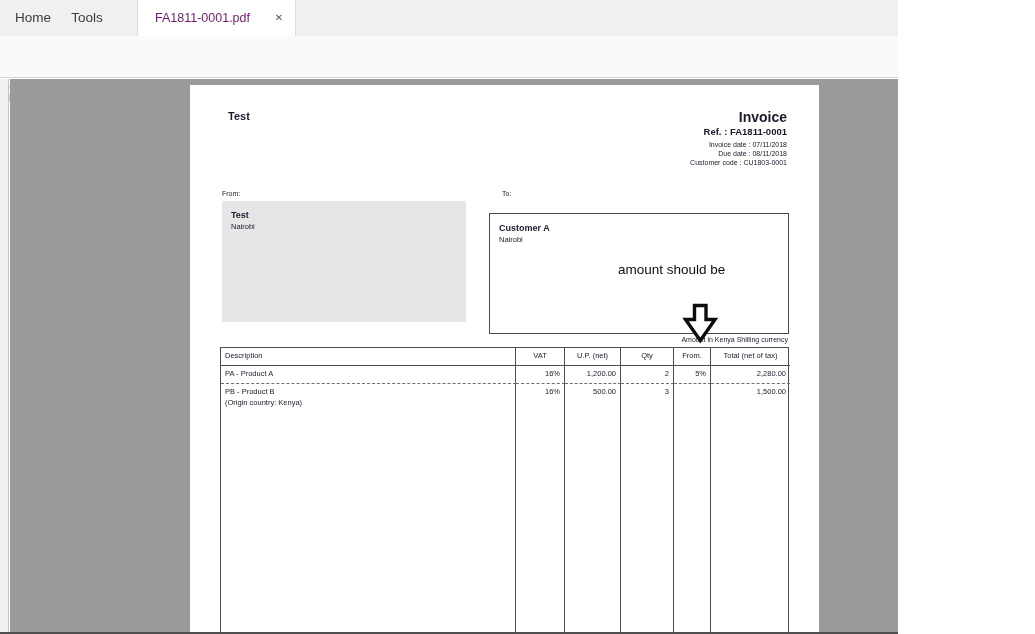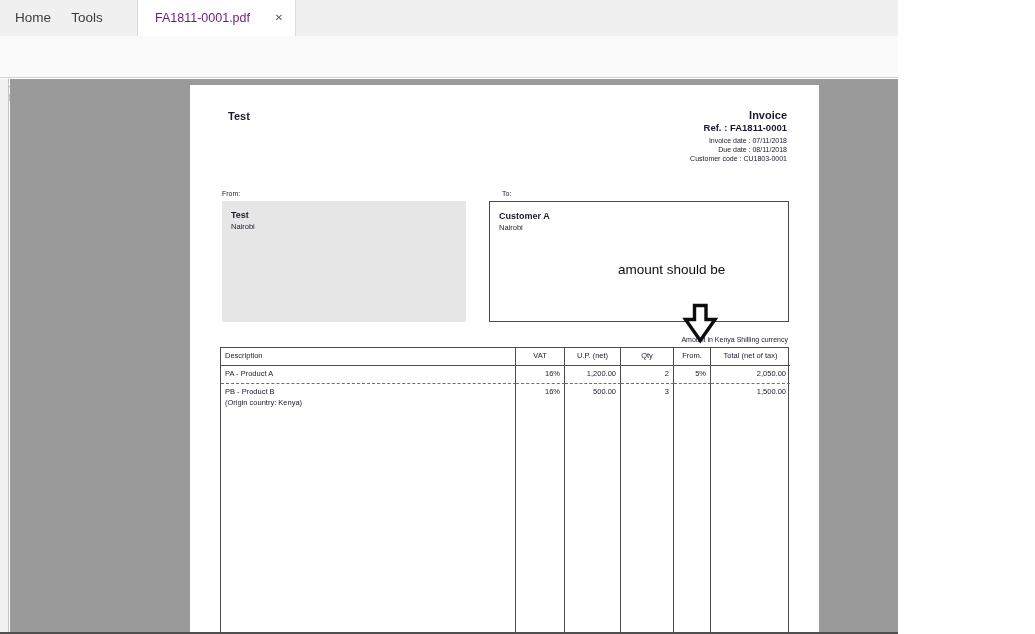--- a/index.html
+++ b/index.html
@@ -55,29 +55,29 @@
   .panel-arrow { position:absolute; left:3px; top:271px; width:0; height:0;
     border-top:5px solid transparent; border-bottom:5px solid transparent;
     border-left:7px solid #6a6a6a; cursor:pointer; }
   .bottom-edge { position:absolute; left:0; bottom:0; width:100%; height:2px; background:#4f4f4f; }
 
   
   .page { position:absolute; left:180px; top:6px; width:629px; height:700px; background:#fff;
     color:#1a1a2e; }
   .company-name { position:absolute; left:38px; top:25px; font-size:11px; font-weight:bold; }
   .inv-head { position:absolute; right:32px; top:24px; text-align:right; }
-  .inv-title { font-size:11px; font-weight:bold; }
+  .inv-title { font-size:14px; font-weight:bold; }
   .inv-ref { font-size:9.5px; font-weight:bold; margin-top:1px; }
   .inv-meta { font-size:7px; line-height:9px; margin-top:3px; }
 
   .addr-label { position:absolute; font-size:7px; color:#1a1a2e; }
   .from-label { left:32px; top:105px; }
   .to-label { left:312px; top:105px; }
   .from-box { position:absolute; left:32px; top:116px; width:244px; height:121px; background:#e6e6e6; }
-  .to-box { position:absolute; left:299px; top:116px; width:300px; height:121px; background:#fff;
+  .to-box { position:absolute; left:299px; top:128px; width:300px; height:121px; background:#fff;
     border:1px solid #4a4a4a; }
   .box-name { position:absolute; left:9px; top:9px; font-size:9px; font-weight:bold; }
   .box-city { position:absolute; left:9px; top:21px; font-size:7.5px; }
 
   .annotation { position:absolute; left:428px; top:176px; width:175px; font-size:13.5px;
     line-height:18px; color:#0d0d0d; }
   .block-arrow { position:absolute; left:492px; top:218px; z-index:5; }
 
   .currency-note { position:absolute; right:31px; top:251px; font-size:7px; }
 
@@ -276,21 +276,21 @@
           <div class="cell hdr ctr">U.P. (net)</div>
           <div class="cell hdr ctr">Qty</div>
           <div class="cell hdr ctr">From.</div>
           <div class="cell hdr ctr last">Total (net of tax)</div>
 
           <div class="cell r1">PA - Product A</div>
           <div class="cell r1 num">16%</div>
           <div class="cell r1 num">1,200.00</div>
           <div class="cell r1 num">2</div>
           <div class="cell r1 num">5%</div>
-          <div class="cell r1 num last">2,050.00</div>
+          <div class="cell r1 num last">2,280.00</div>
 
           <div class="cell">
             <div>PB - Product B</div>
             <div class="desc2">(Origin country: Kenya)</div>
           </div>
           <div class="cell num">16%</div>
           <div class="cell num">500.00</div>
           <div class="cell num">3</div>
           <div class="cell num"></div>
           <div class="cell num last">1,500.00</div>

